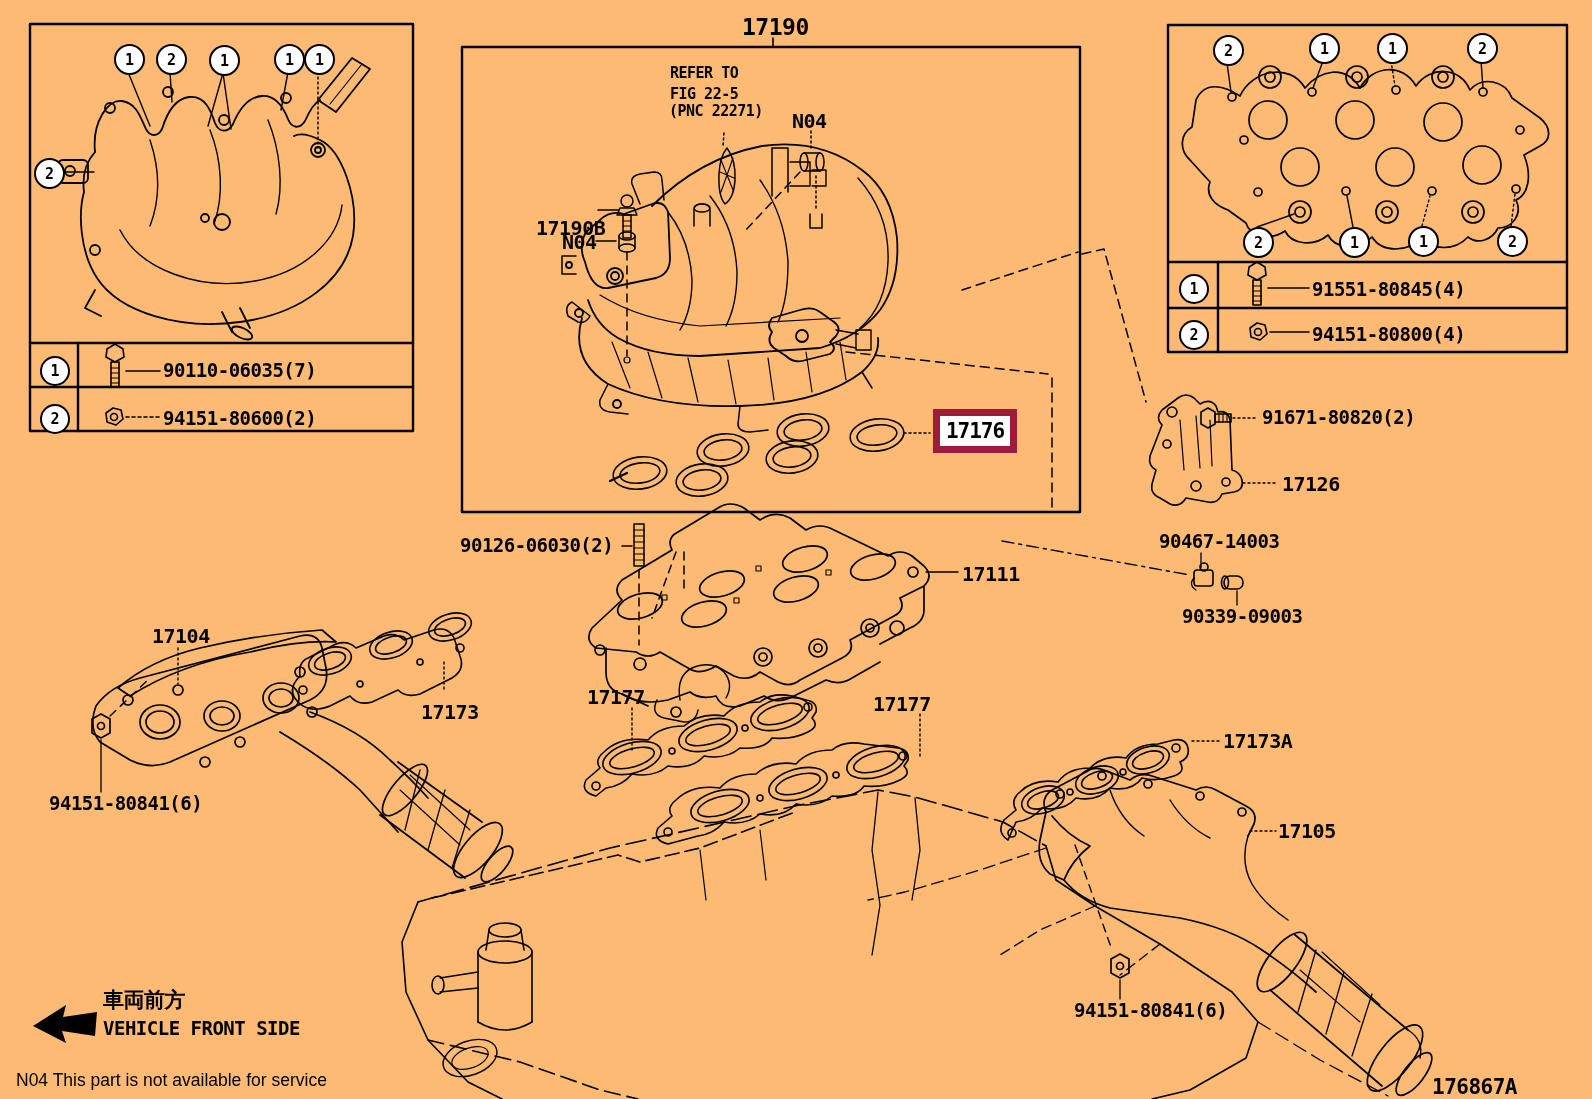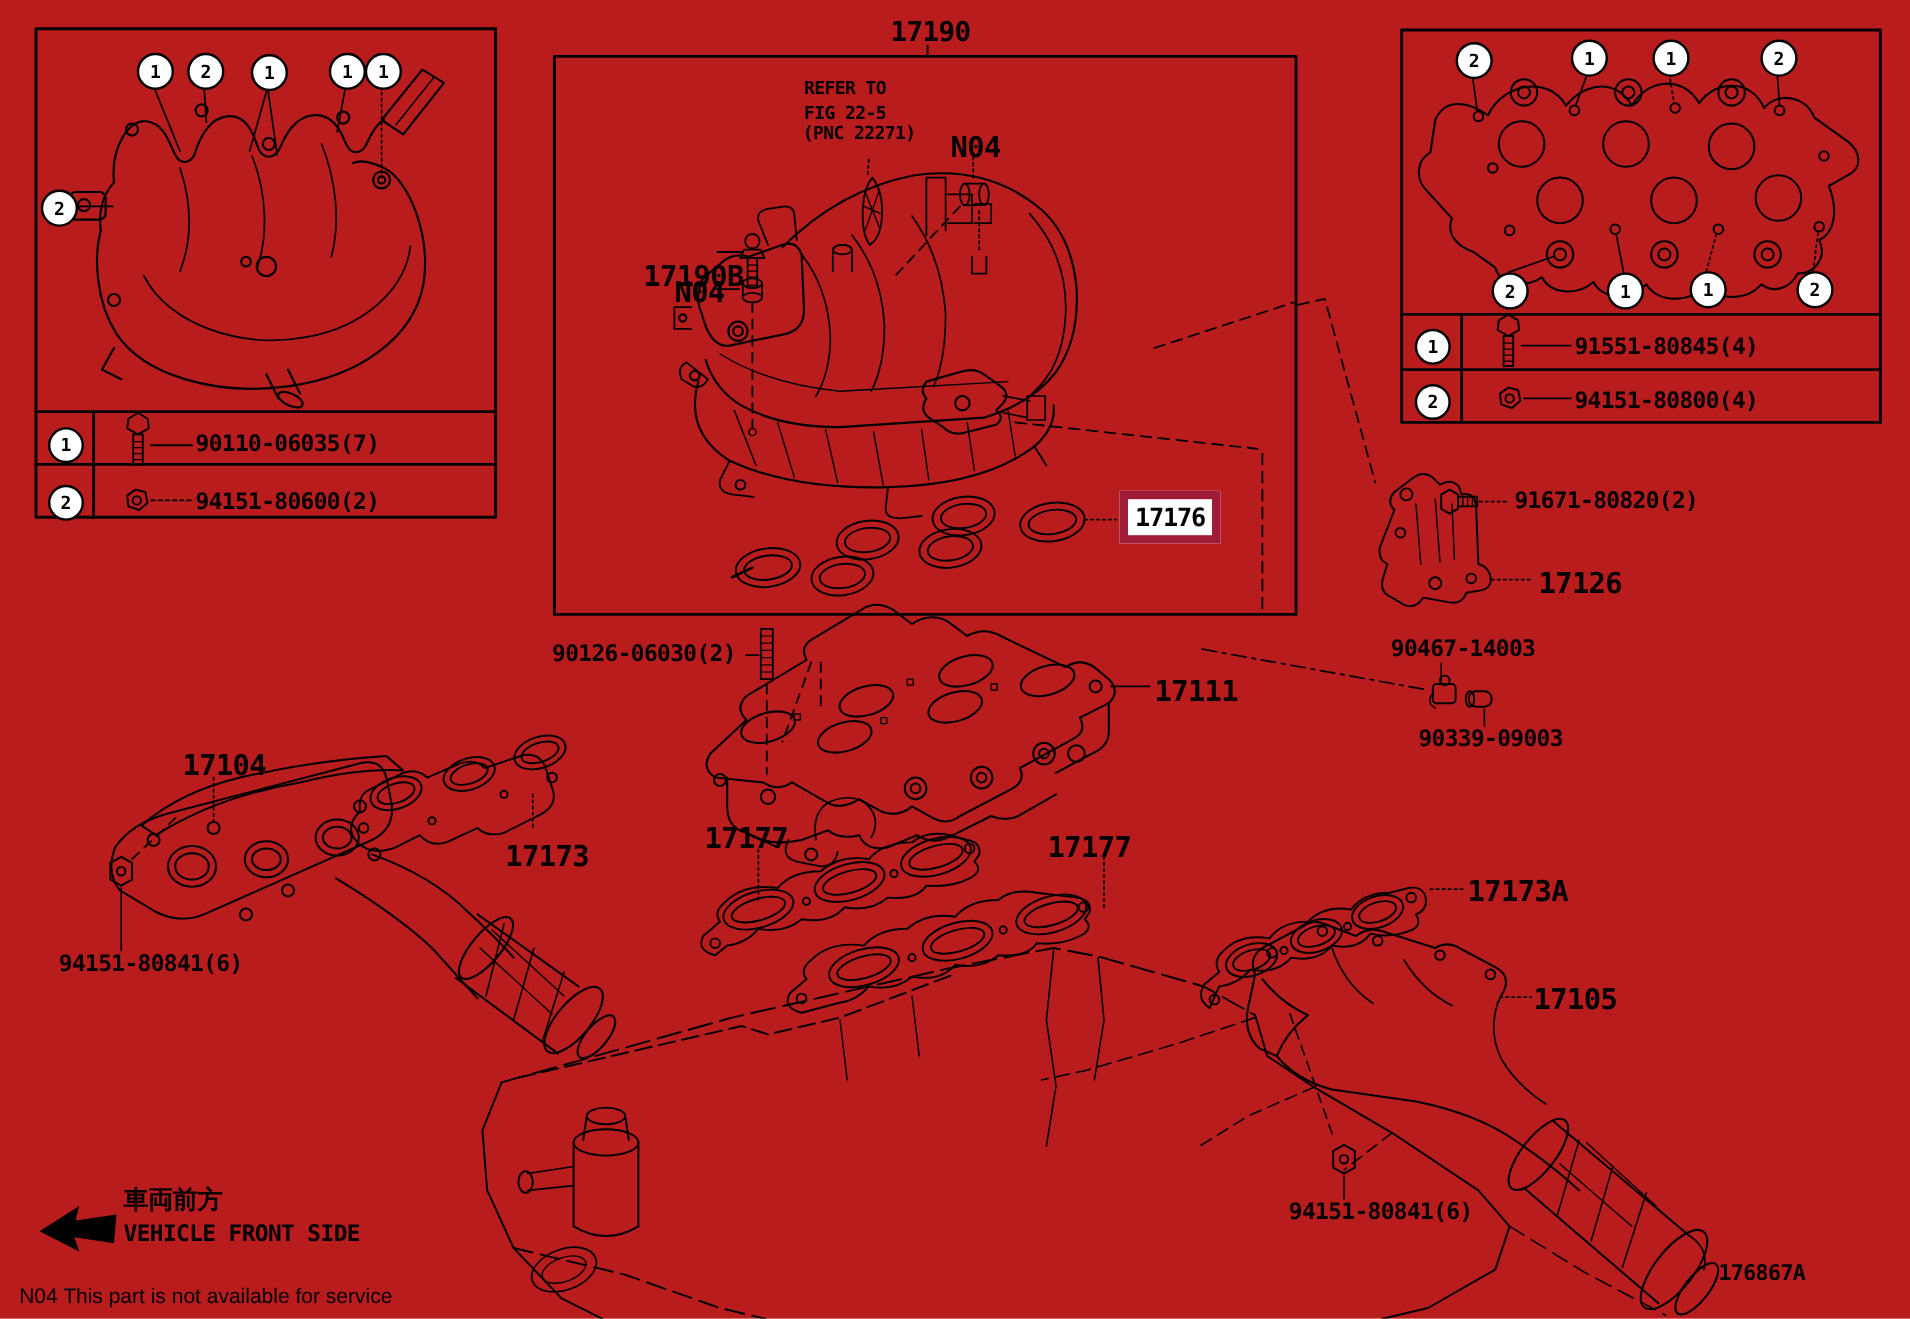--- a/index.html
+++ b/index.html
@@ -1,22 +1,22 @@
 <!DOCTYPE html>
 <html style="--highlight: #9e1c38;"><head>
 <meta charset="utf-8">
 <style>
   :root{ --highlight:#9e1c38; --ink:#000; }
   html,body{margin:0;padding:0;background:#fff;}
-  .canvas{position:relative;width:1592px;height:1099px;background:#b91c1c;overflow:hidden;
+  .canvas{position:relative;width:1592px;height:1099px;background:#fdba74;overflow:hidden;
           font-family:"DejaVu Sans Mono","Liberation Mono",monospace;color:var(--ink);}
   svg.art{position:absolute;left:0;top:0;z-index:1;}
   .lbl{position:absolute;z-index:3;font-weight:700;font-size:19px;line-height:1;
        letter-spacing:-0.5px;white-space:pre;color:var(--ink);}
-  .fs20{font-size:24px;} .fs21{font-size:21px;} .fs23{font-size:23px;} .fs18{font-size:15px;}
+  .fs20{font-size:20px;} .fs21{font-size:21px;} .fs23{font-size:23px;} .fs18{font-size:15px;}
   .sans{font-family:"Liberation Sans","DejaVu Sans",sans-serif;font-weight:400;letter-spacing:0;}
   .fs17{font-size:17.5px;}
   .co{position:absolute;z-index:3;width:27px;height:27px;border:2px solid var(--ink);
       border-radius:50%;background:#fff;display:flex;align-items:center;justify-content:center;
       font-size:15px;font-weight:700;}
   .co.sm{width:26px;height:26px;font-size:15px;}
   .hlbox{position:absolute;z-index:4;left:933px;top:409px;width:84px;height:44px;
          border:7px solid var(--highlight);background:#fff;box-sizing:border-box;
          display:flex;align-items:center;justify-content:center;
          font-size:21px;font-weight:700;letter-spacing:-1px;}
@@ -521,21 +521,21 @@
 <span class="lbl fs20" style="left:873px;top:694px">17177</span>
 <span class="lbl fs20" style="left:152px;top:626px">17104</span>
 <span class="lbl" style="left:49px;top:794px">94151-80841(6)</span>
 <span class="lbl fs20" style="left:1223px;top:731px">17173A</span>
 <span class="lbl fs20" style="left:1278px;top:821px">17105</span>
 <span class="lbl" style="left:1074px;top:1001px">94151-80841(6)</span>
 
 <span class="lbl fs21" style="left:103px;top:990px;font-family:'DejaVu Sans',sans-serif">車両前方</span>
 <span class="lbl" style="left:103px;top:1019px">VEHICLE FRONT SIDE</span>
 <span class="lbl sans fs17" style="left:16px;top:1072px">N04 This part is not available for service</span>
-<span class="lbl" style="left:1432px;top:1053px;font-size:18px">176867A</span>
+<span class="lbl" style="left:1432px;top:1077px;font-size:21px">176867A</span>
 
 <div class="co" style="left:114px;top:44px">
       <span>1</span>
     </div>
 <div class="co" style="left:156px;top:44px">
       <span>2</span>
     </div>
 <div class="co" style="left:209px;top:45px">
       <span>1</span>
     </div>

